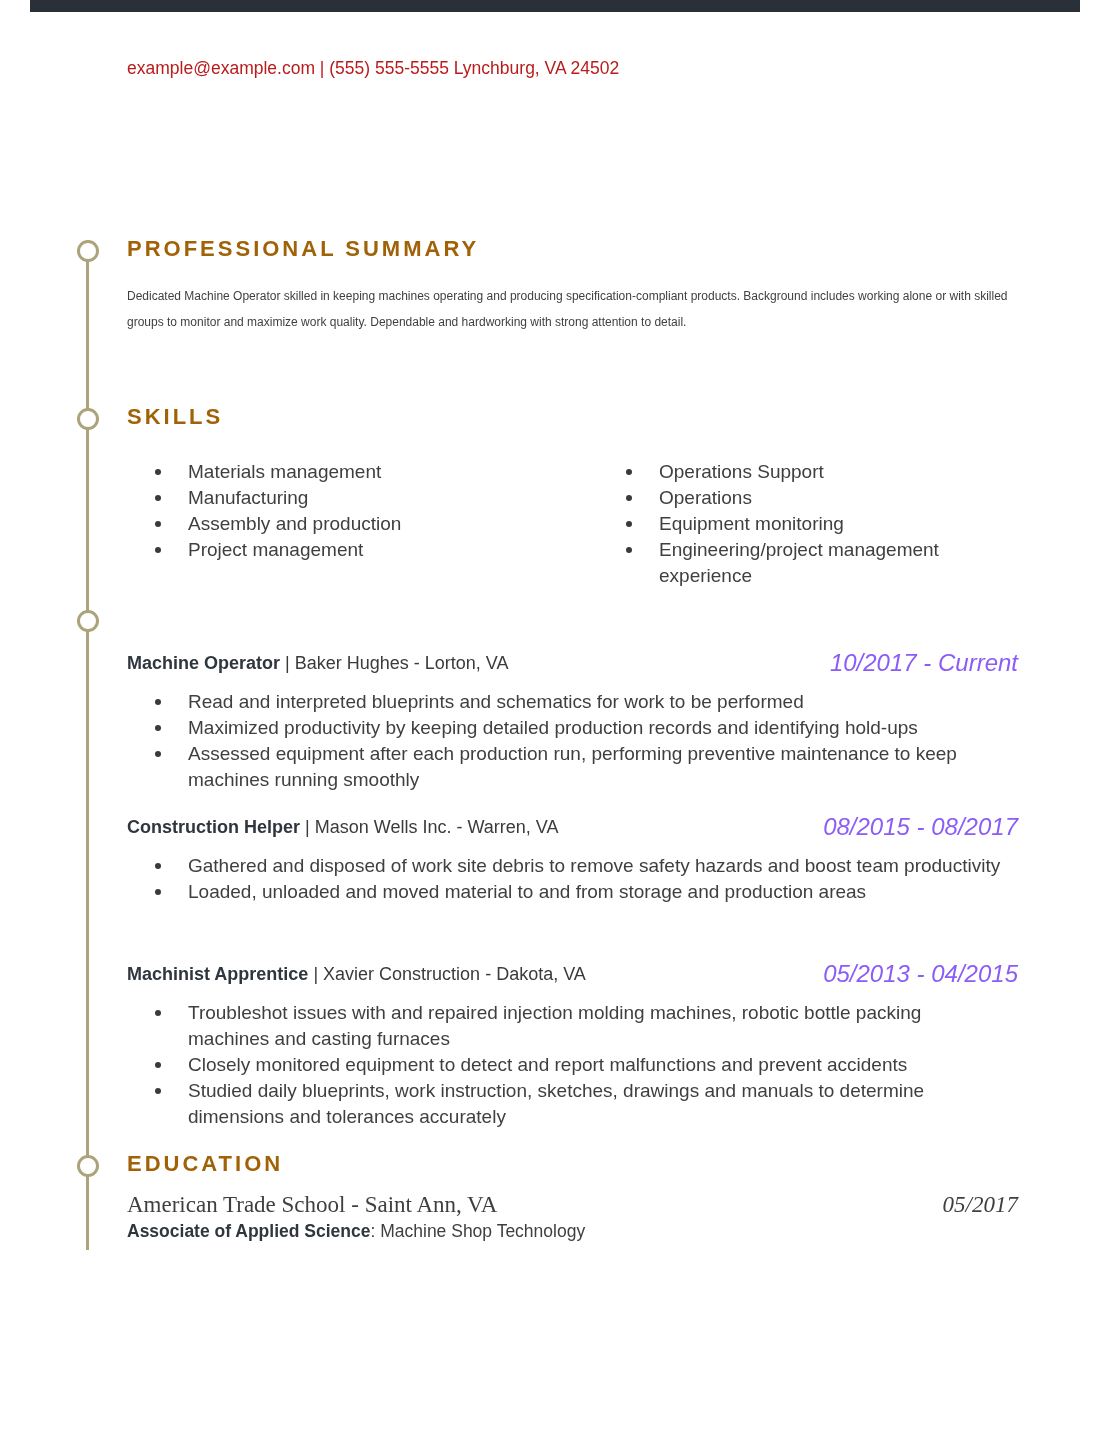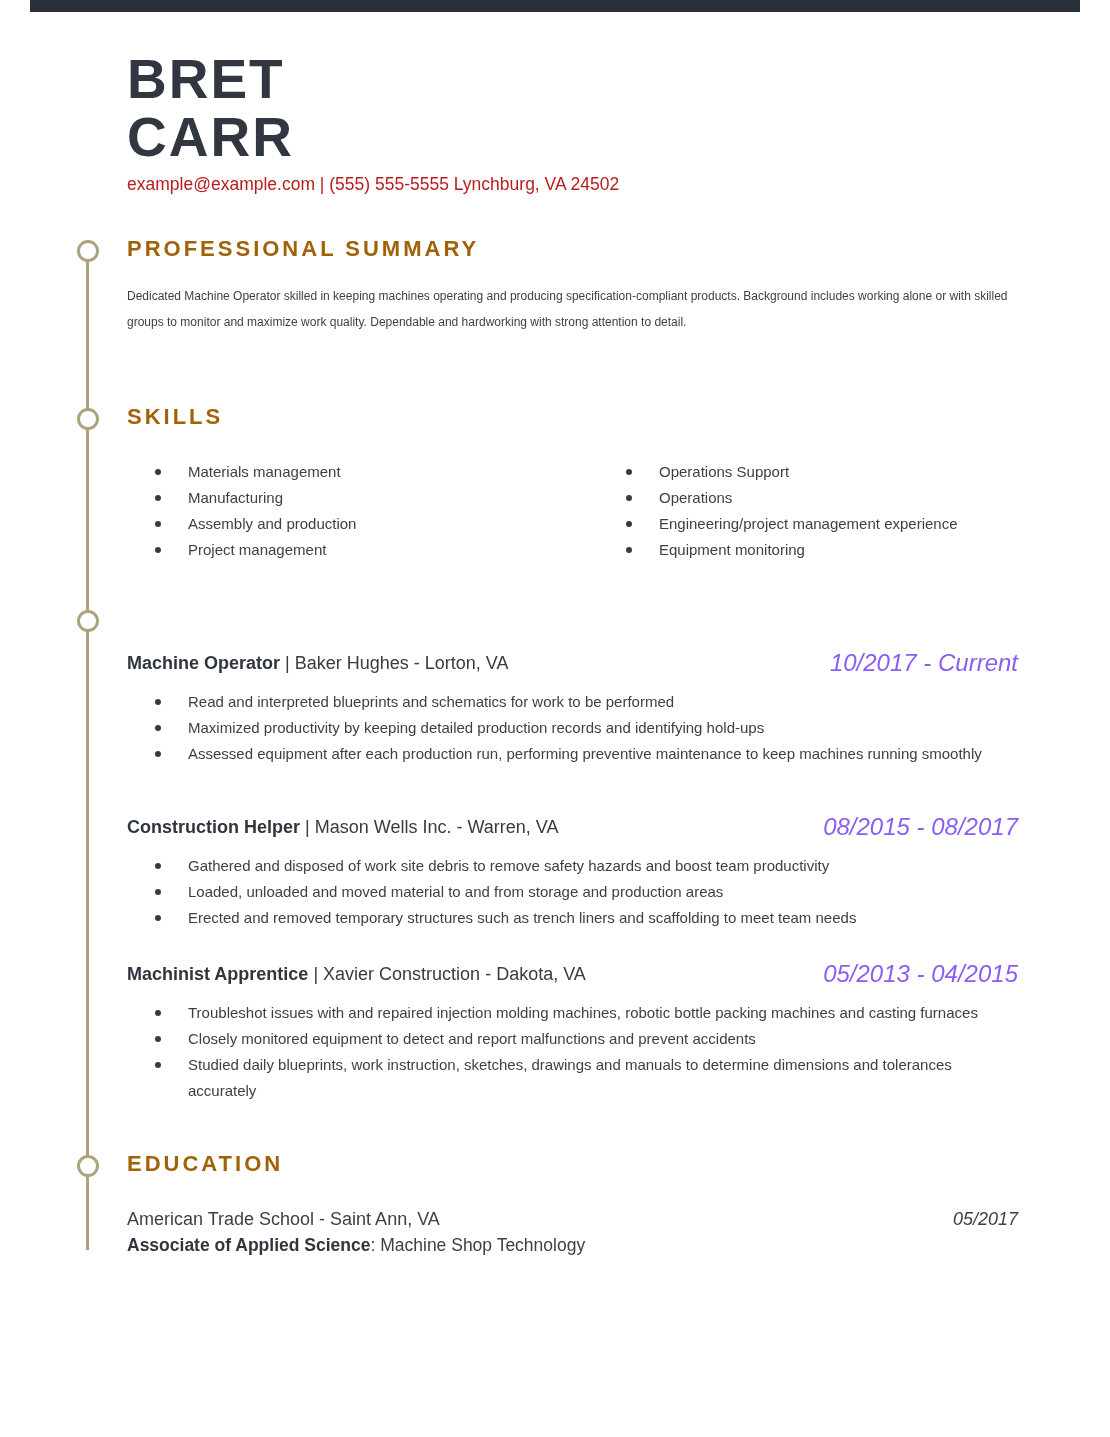--- a/index.html
+++ b/index.html
@@ -24,56 +24,52 @@
   .section-title { font-size:22px; font-weight:700; letter-spacing:3px; color:#a16207; line-height:24px; }
   #summary { top:237px; }
   .summary-body { margin-top:22px; font-size:12px; line-height:26px; width:888px; }
 
   #skills { top:405px; }
   .skills-cols { position:absolute; top:54px; left:0; width:891px; display:flex; }
   .skill-col { width:471px; flex:0 0 auto; }
   .skill-col.right { width:420px; }
   .li-row { display:flex; line-height:26px; }
   .dot { flex:0 0 auto; width:6px; height:6px; border-radius:50%; background:#3a3a3a; margin:10px 0 0 28px; }
-  .li-text { margin-left:27px; font-size:15px; }
+  .li-text { margin-left:27px; font-size:19px; }
 
   #work { top:607px; height:570px; }
   .job { position:absolute; left:0; width:891px; }
   .job1 { top:44px; } .job2 { top:208px; } .job3 { top:355px; }
   .job-head { position:relative; font-size:18px; line-height:24px; color:#3b3b3b; }
   .job-title { font-weight:700; color:#30363e; }
   .sep { white-space:pre; }
   .job-dates { position:absolute; right:0; top:0; font-style:italic; font-size:24px; color:#8b5cf6; }
   .job-bullets { position:absolute; top:38px; left:0; width:880px; }
   .job-bullets .li-text { width:820px; line-height:26px; }
 
   #education { top:1152px; }
-  .edu-row { position:relative; margin-top:30px; font-size:18px; line-height:26px; }
+  .edu-row { position:relative; margin-top:16px; font-size:23px; line-height:26px;font-family:Liberation Serif, serif; }
   .edu-date { position:absolute; right:0; top:0; font-style:italic; }
   .edu-degree-row { font-size:17.5px; line-height:26px; }
   .degree { font-weight:700; color:#30363e; }
 </style>
 </head>
 <body>
 
 <div class="page">
 
   <div class="top-bar"></div>
 
   <div class="timeline-line"></div>
   <div class="tl-circle tl-c1"></div>
   <div class="tl-circle tl-c2"></div>
   <div class="tl-circle tl-c3"></div>
   <div class="tl-circle tl-c4"></div>
 
   <div class="header-block">
-    <div class="name">
-      <div>BRET</div>
-      <div>CARR</div>
-    </div>
     <div class="contact">example@example.com | (555) 555-5555 Lynchburg, VA 24502</div>
   </div>
 
   <div class="section" id="summary">
     <div class="section-title">PROFESSIONAL SUMMARY</div>
     <div class="summary-body">Dedicated Machine Operator skilled in keeping machines operating and producing specification-compliant products. Background includes working alone or with skilled groups to monitor and maximize work quality. Dependable and hardworking with strong attention to detail.</div>
   </div>
 
   <div class="section" id="skills">
     <div class="section-title">SKILLS</div>
@@ -100,25 +96,25 @@
         <div class="li-row">
             <span class="dot"></span>
             <span class="li-text">Operations Support</span>
           </div>
         <div class="li-row">
             <span class="dot"></span>
             <span class="li-text">Operations</span>
           </div>
         <div class="li-row">
             <span class="dot"></span>
-            <span class="li-text">Engineering/project management experience</span>
+            <span class="li-text">Equipment monitoring</span>
           </div>
         <div class="li-row">
             <span class="dot"></span>
-            <span class="li-text">Equipment monitoring</span>
+            <span class="li-text">Engineering/project management experience</span>
           </div>
       </div>
     </div>
   </div>
 
   <div class="section" id="work">
 
     <div class="job job1">
       <div class="job-head">
         <span class="job-title">Machine Operator</span><span class="sep"> | </span><span>Baker Hughes - Lorton, VA</span>
@@ -147,24 +143,20 @@
       </div>
       <div class="job-bullets">
         <div class="li-row">
             <span class="dot"></span>
             <span class="li-text">Gathered and disposed of work site debris to remove safety hazards and boost team productivity</span>
           </div>
         <div class="li-row">
             <span class="dot"></span>
             <span class="li-text">Loaded, unloaded and moved material to and from storage and production areas</span>
           </div>
-        <div class="li-row">
-            <span class="dot"></span>
-            <span class="li-text">Erected and removed temporary structures such as trench liners and scaffolding to meet team needs</span>
-          </div>
       </div>
     </div>
 
     <div class="job job3">
       <div class="job-head">
         <span class="job-title">Machinist Apprentice</span><span class="sep"> | </span><span>Xavier Construction - Dakota, VA</span>
         <span class="job-dates">05/2013 - 04/2015</span>
       </div>
       <div class="job-bullets">
         <div class="li-row">

